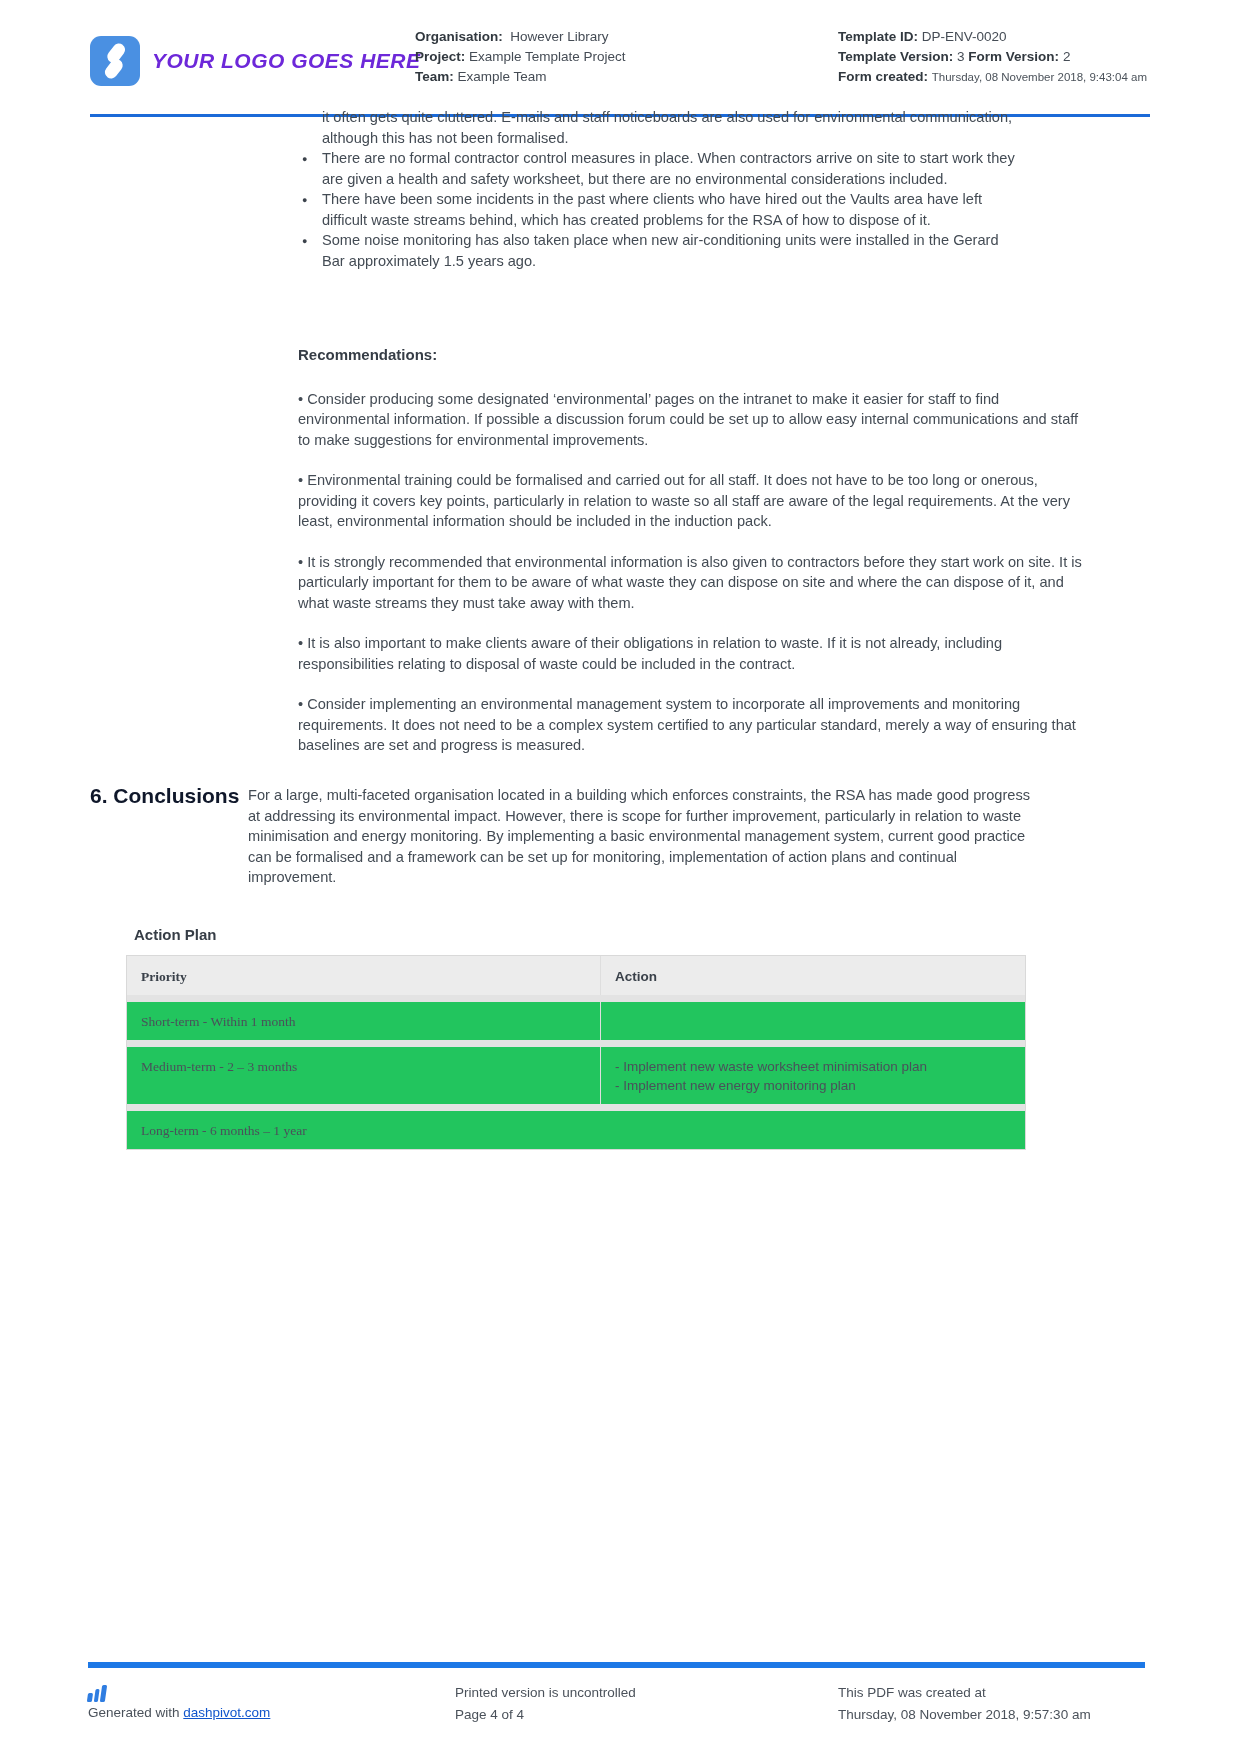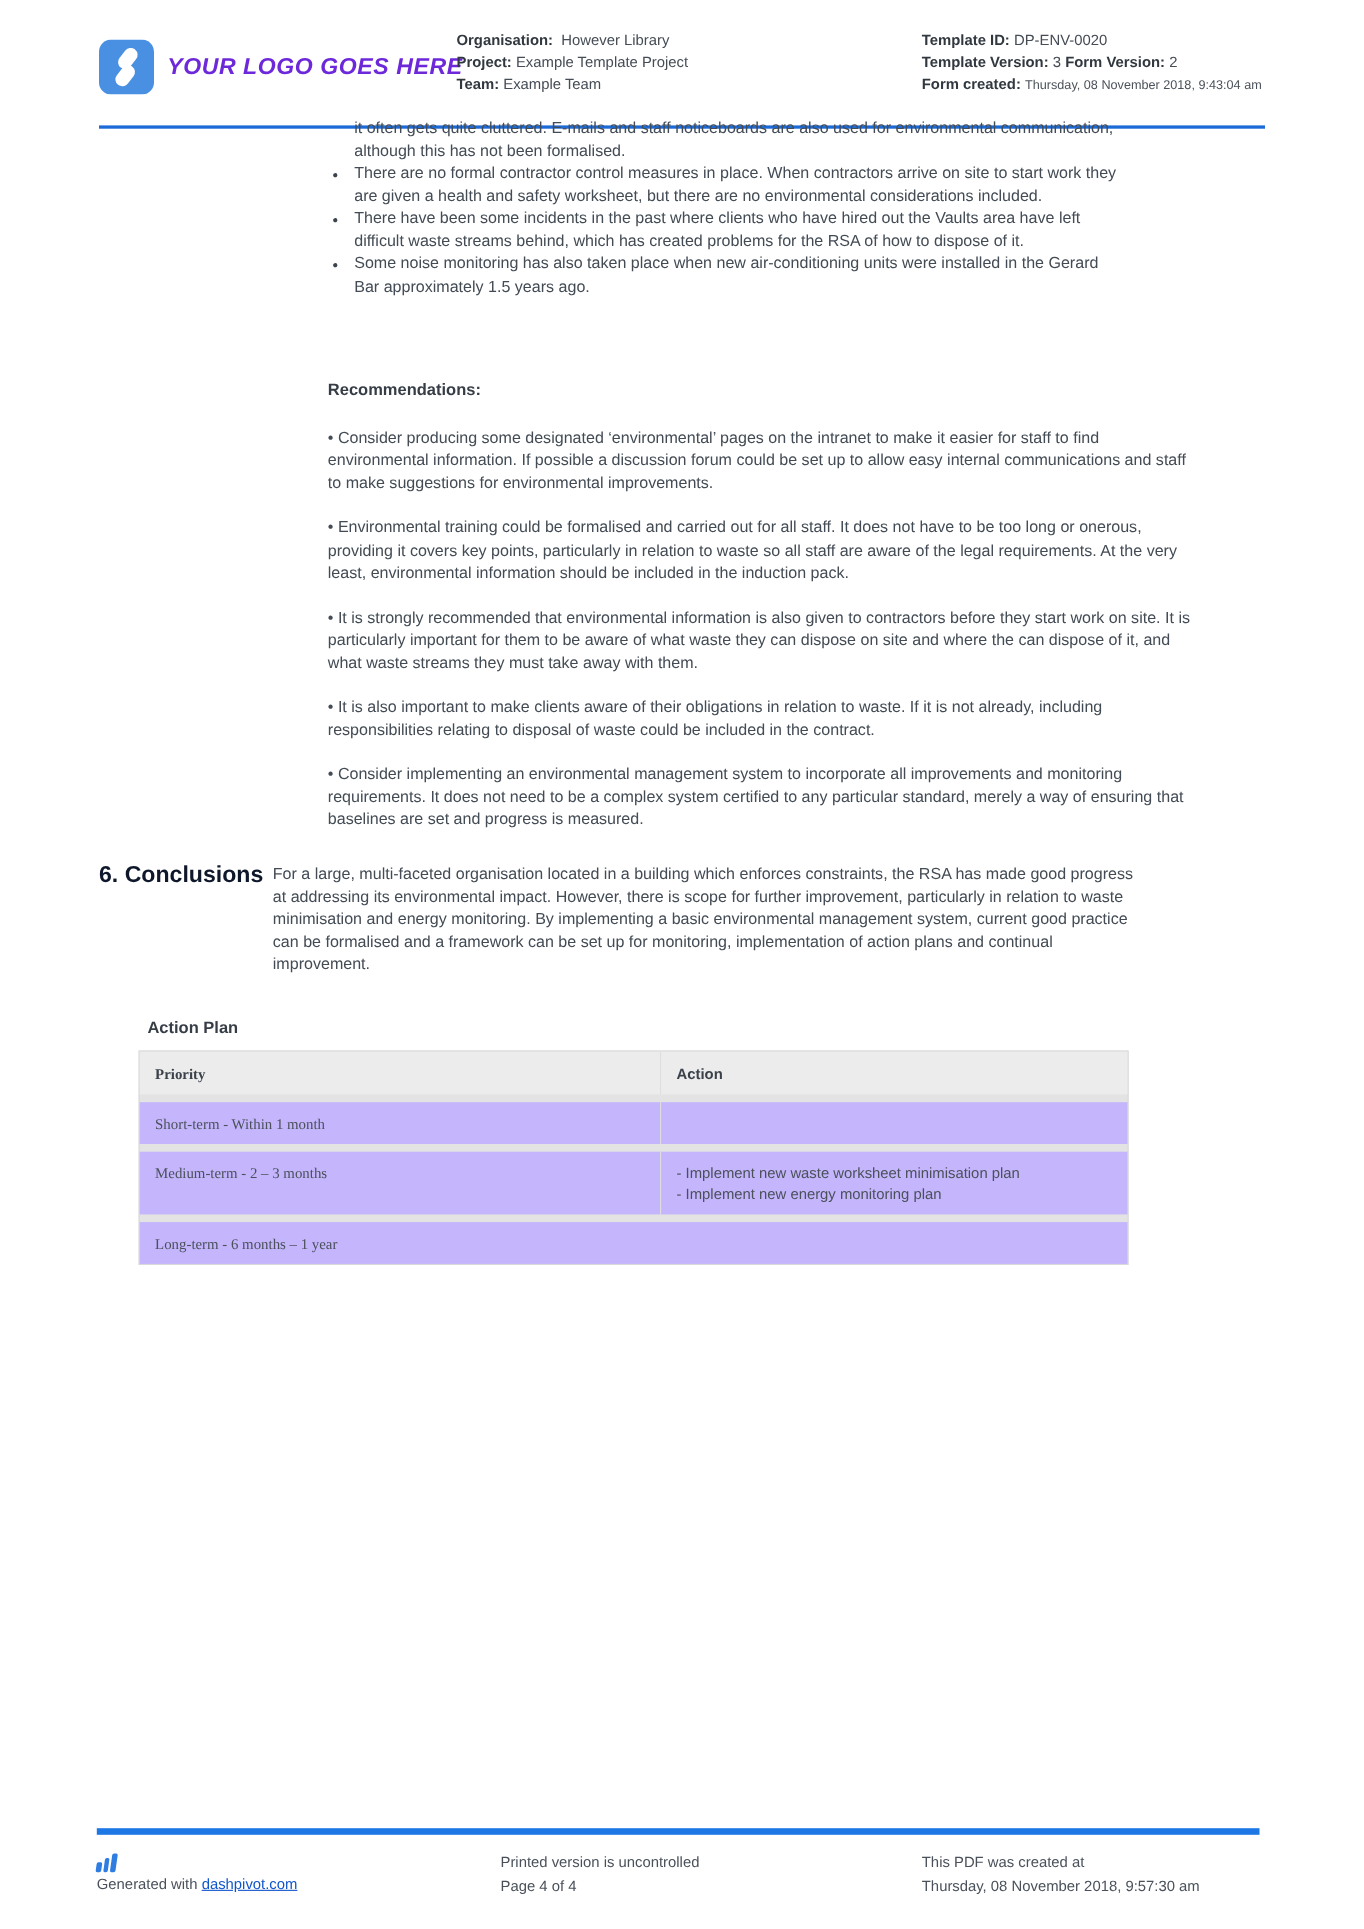--- a/index.html
+++ b/index.html
@@ -50,21 +50,21 @@
 
   
   .action-plan { position: absolute; left: 82px; top: 926px; width: 944px; padding-left: 44px; }
   .action-plan .section-subheading { margin-left: 8px; margin-bottom: 12px; }
   .ap-table {
     background: #e3e3e3;
     border: 1px solid #d9d9d9;
     display: flex; flex-direction: column; gap: 7px;
     padding: 0;
   }
-  .ap-row { display: flex; background: #c4b5fd; min-height: 38px; }
+  .ap-row { display: flex; background: #22c55e; min-height: 38px; }
   .ap-row.header { background: #ececec; }
   .ap-cell { padding: 10px 14px 9px 14px; font-size: 13.5px; line-height: 19px; color: #4a515a; }
   .ap-cell.c1 { width: 473px; flex: 0 0 auto; font-family: Liberation Serif, serif; }
   .ap-cell.c2 { flex: 1 1 auto; border-left: 1px solid #dedede; }
   .ap-row.header .ap-cell { font-weight: bold; color: #3a414a; padding-top: 11px; }
   .prewrap { white-space: pre-line; }
 
   
   .footer { position: absolute; left: 0; top: 1662px; width: 1240px; }
   .footer-bar { position: absolute; left: 88px; top: 0; width: 1057px; height: 6px; background: #1d78e6; }

